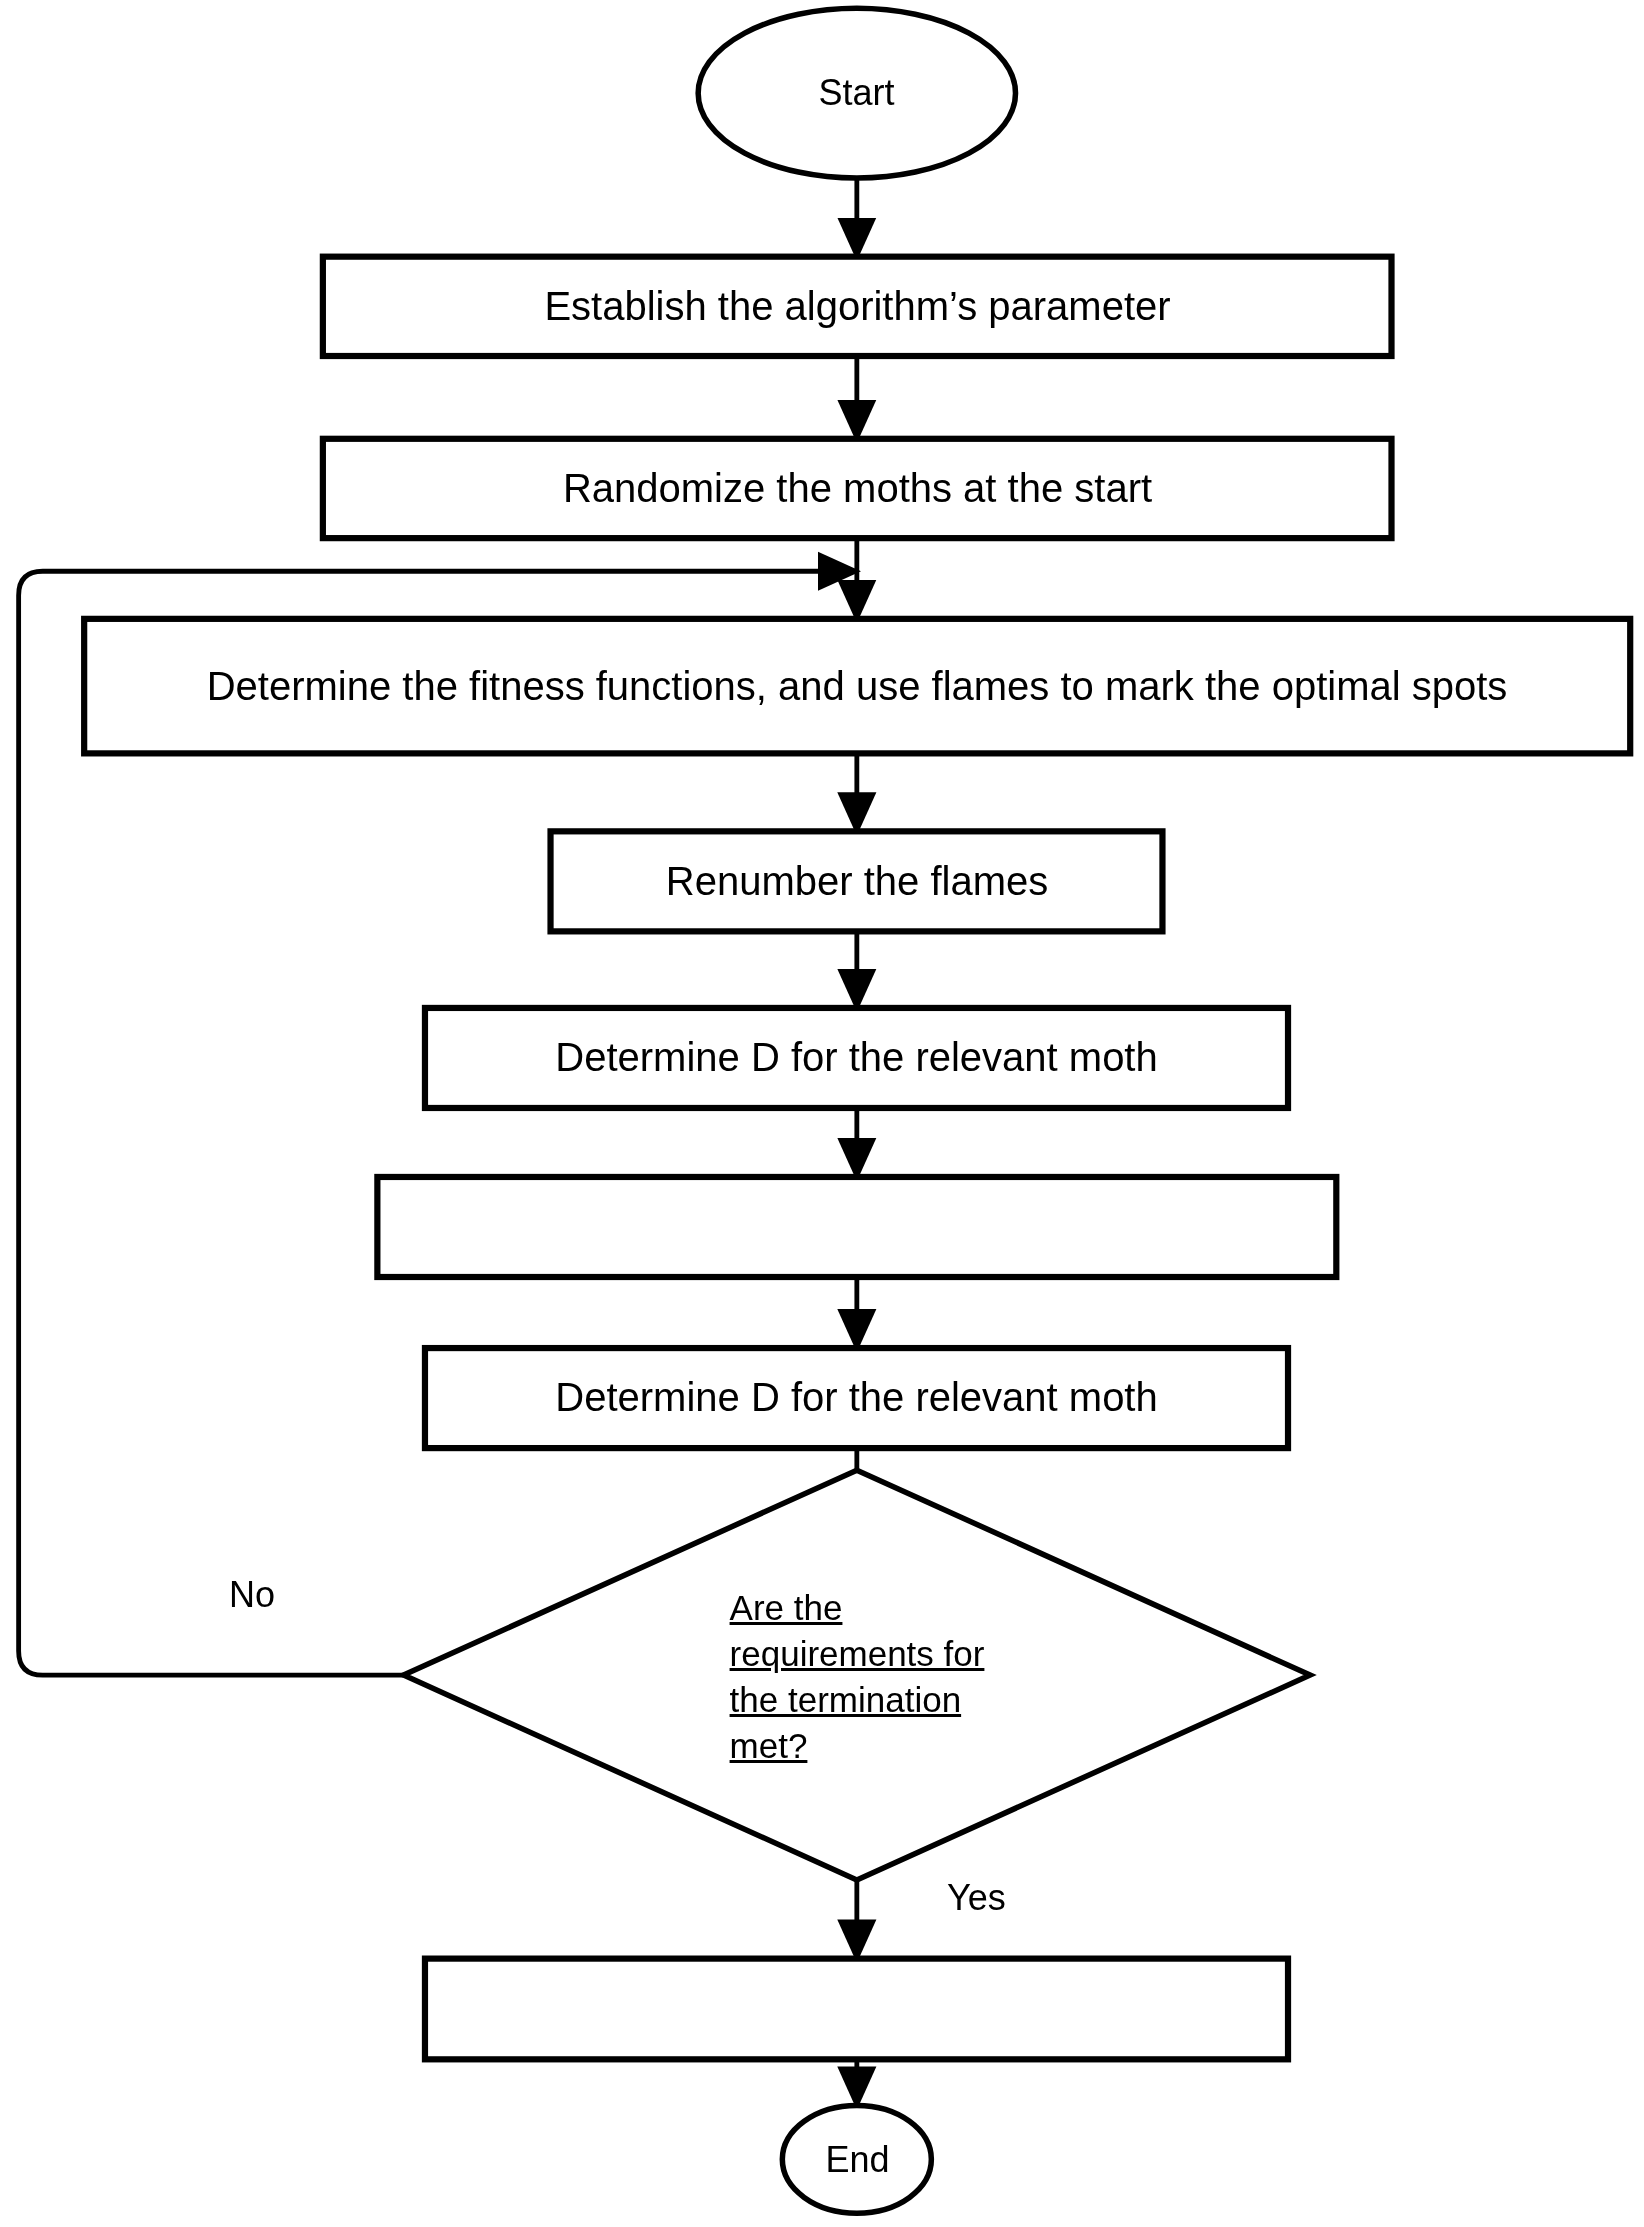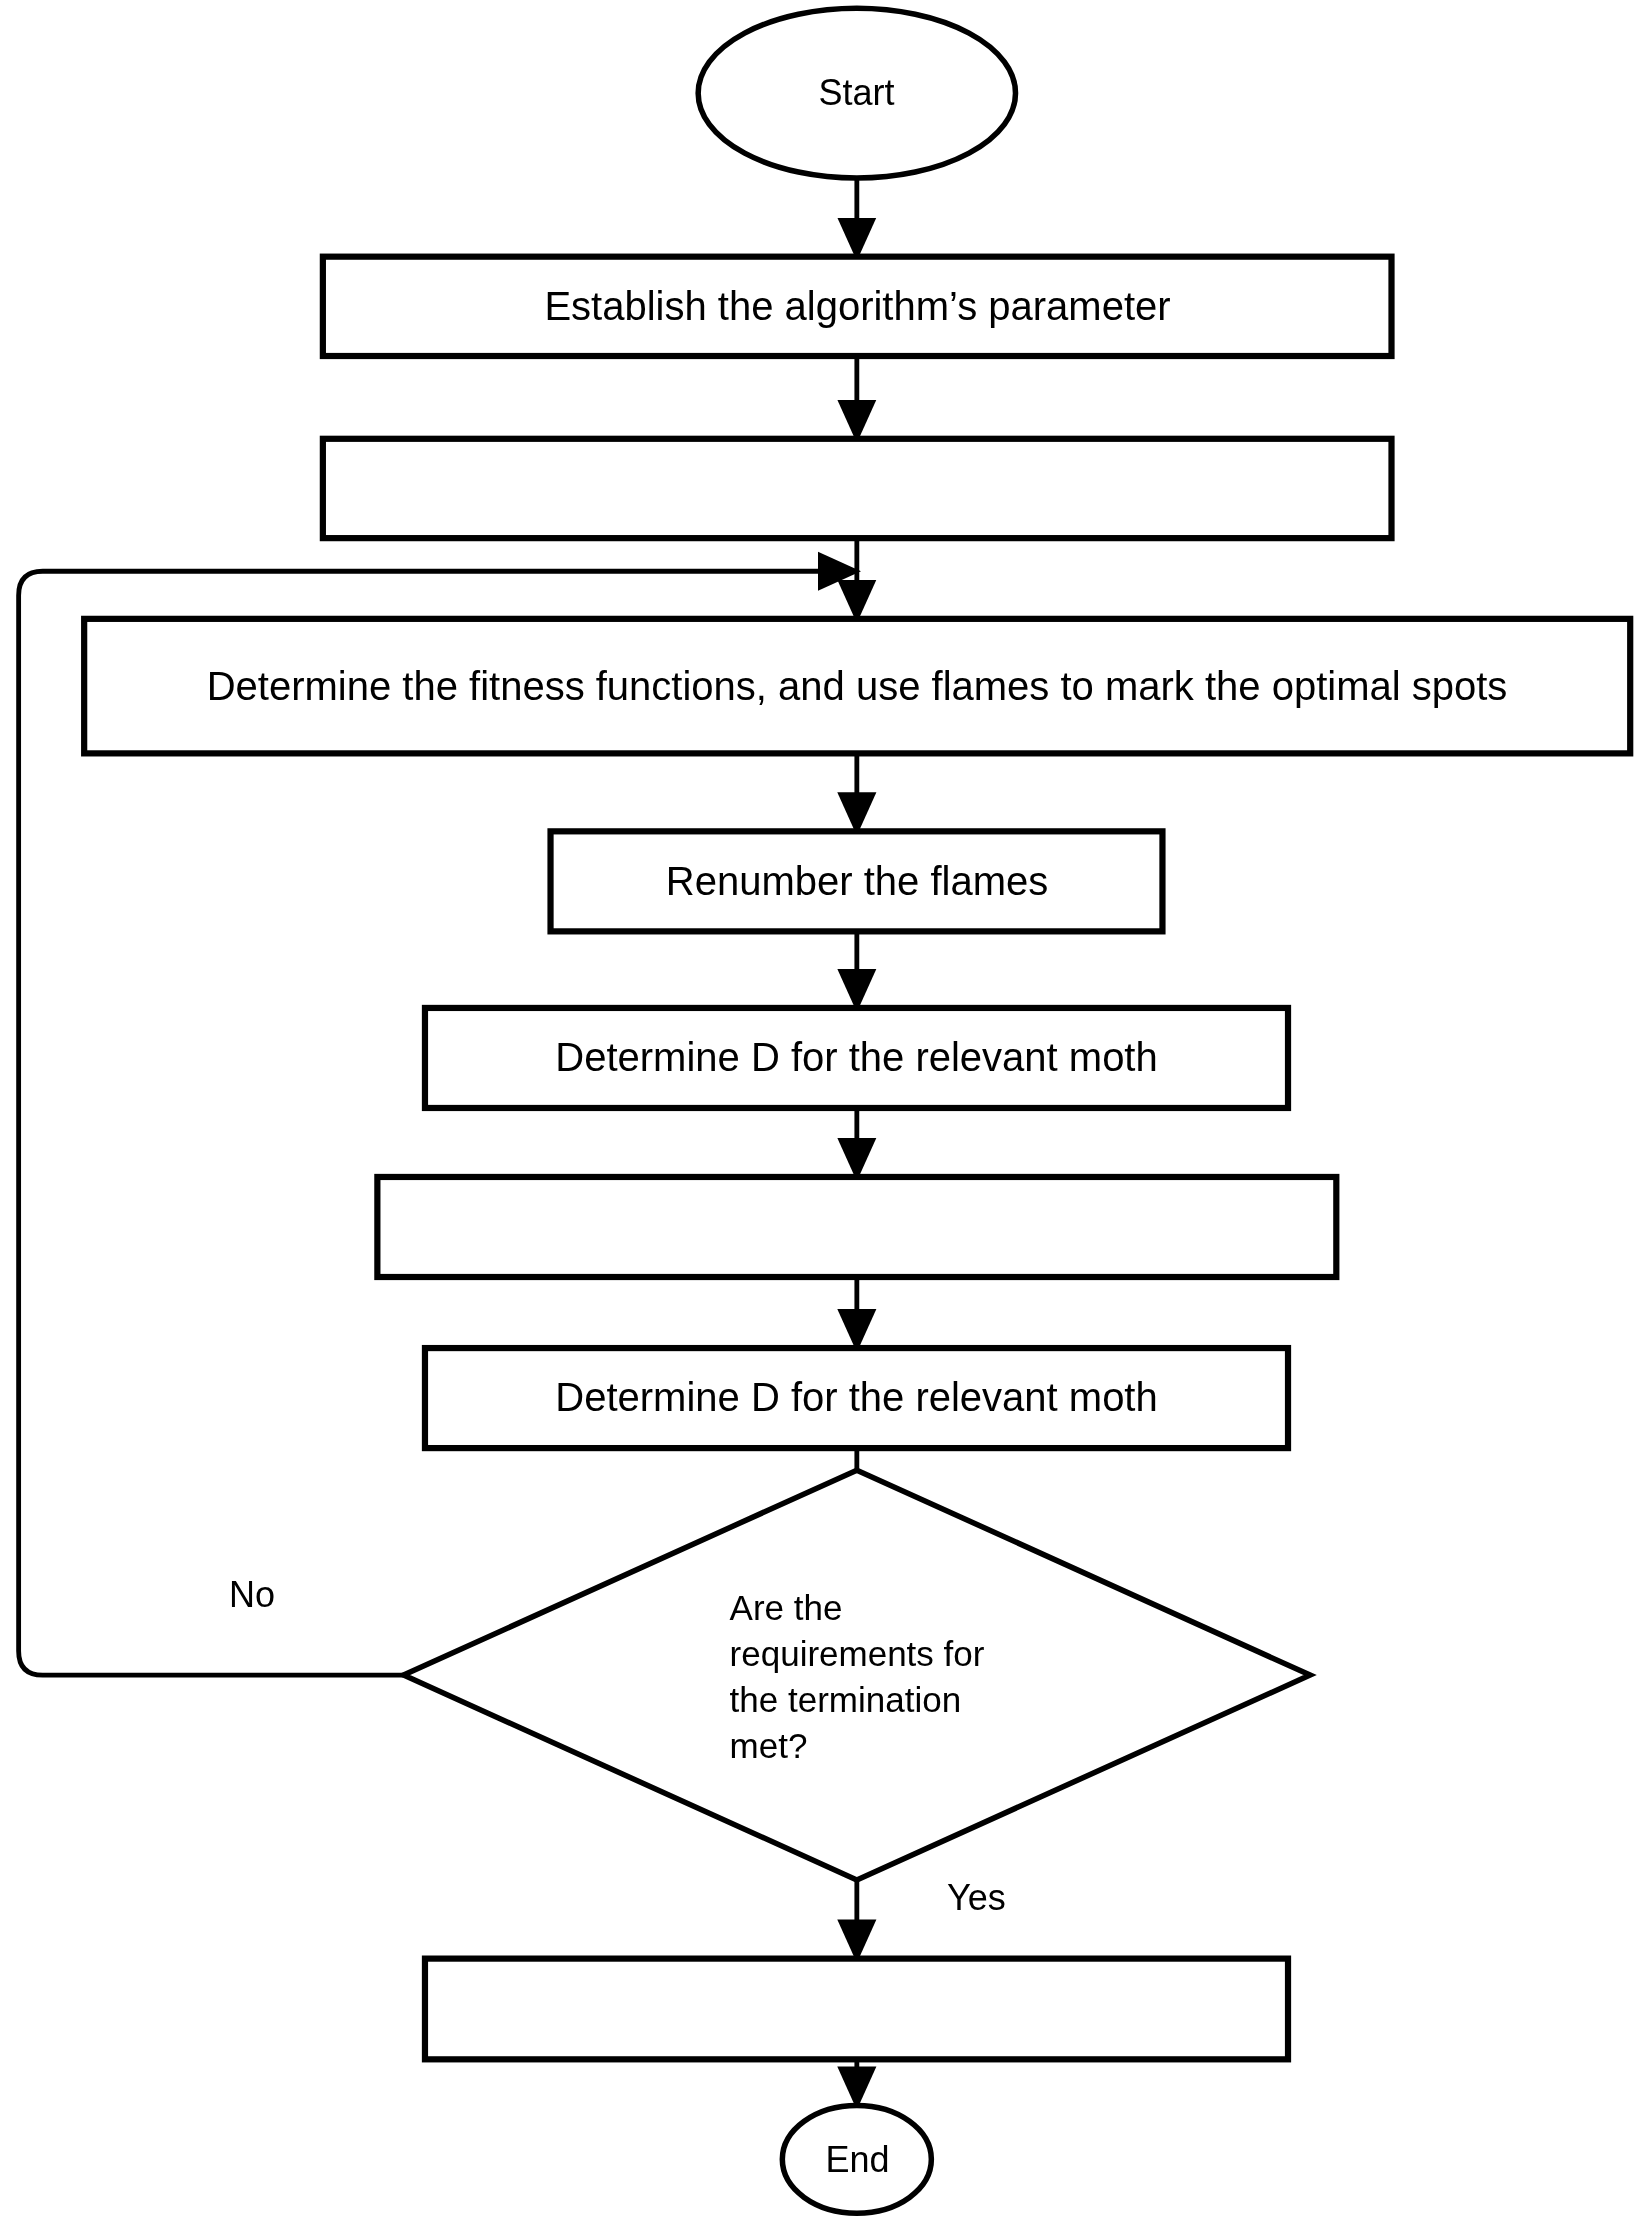--- a/index.html
+++ b/index.html
@@ -31,21 +31,21 @@
     align-items: center;
     justify-content: center;
     color: #000000;
     font-family: "Liberation Sans", sans-serif;
     font-weight: 400;
     pointer-events: none;
     white-space: pre-line;
   }
   .proc-label  { font-size: 40px; line-height: 1.18; }
   .term-label  { font-size: 36px; line-height: 1.18; }
-  .dec-label   { font-size: 35px; line-height: 1.32; }
+  .dec-label   { font-size: 35px; line-height: 1.32; text-decoration: underline; }
   .edge-label  { font-size: 36px; line-height: 1.1; justify-content: flex-start; }
 </style>
 </head>
 <body>
 
 <div id="flowchart-root">
 
   <svg id="flowchart-svg" viewBox="0 0 2383 3228" xmlns="http://www.w3.org/2000/svg">
     <defs>
       <marker id="arrowDown" viewBox="0 0 20 20" refX="10" refY="17" markerWidth="9" markerHeight="9" orient="auto-start-reverse">
@@ -98,20 +98,21 @@
 
     <rect x="616" y="2839" width="1251" height="146" fill="#ffffff" stroke="#000000" stroke-width="9"></rect>
 
     <ellipse cx="1242" cy="3130" rx="108" ry="78" fill="#ffffff" stroke="#000000" stroke-width="8"></ellipse>
   </svg>
 
   <div class="node-label term-label" style="left:698px; top:8.3px; width:317px; height:170px;">Start</div>
 
   <div class="node-label proc-label" style="left:323px; top:257px; width:1069px; height:99px;">Establish the algorithm’s parameter</div>
 
+  <div class="node-label proc-label" style="left:323px; top:439px; width:1069px; height:99px;">Randomize the moths at the start</div>
 
   <div class="node-label proc-label" style="left:84px; top:619px; width:1546px; height:135px;">Determine the fitness functions, and use flames to mark the optimal spots</div>
 
   <div class="node-label proc-label" style="left:551px; top:832px; width:612px; height:100px;">Renumber the flames</div>
 
   <div class="node-label proc-label" style="left:425px; top:1008px; width:863px; height:100px;">Determine D for the relevant moth</div>
 
 
   <div class="node-label proc-label" style="left:425px; top:1348px; width:863px; height:100px;">Determine D for the relevant moth</div>
 

